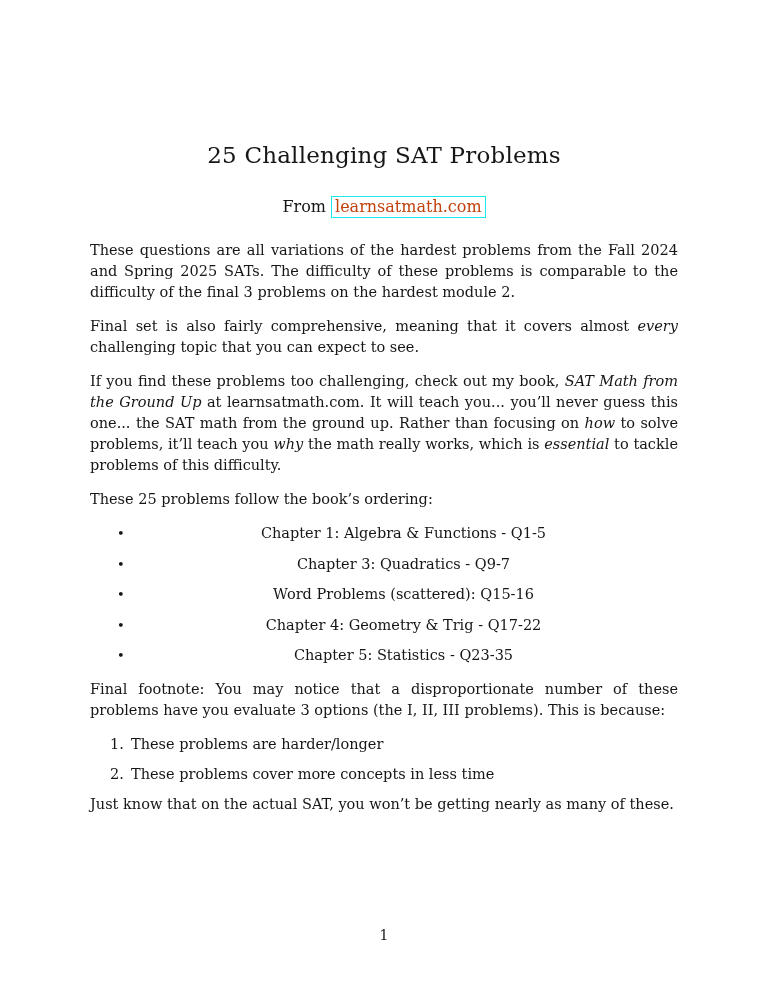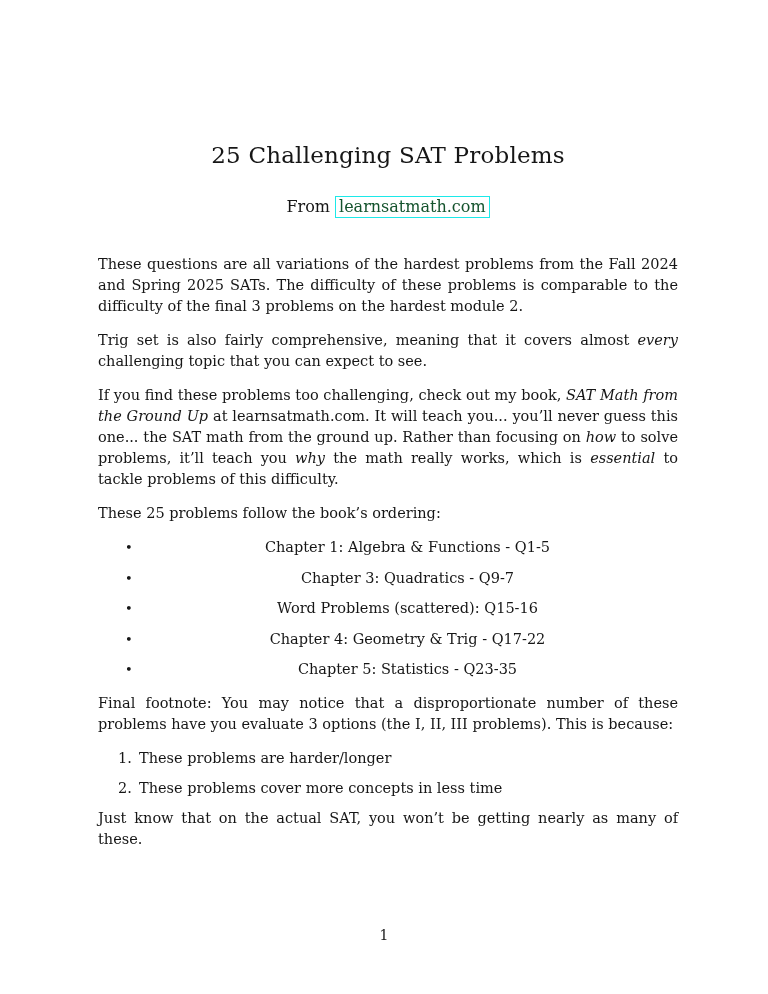--- a/index.html
+++ b/index.html
@@ -6,48 +6,47 @@
   html, body { margin: 0; padding: 0; background: #ffffff; }
   .page {
     position: relative;
     width: 768px;
     height: 949px;
     margin: 0 auto;
     background: #ffffff;
     color: #161616;
     font-family: "DejaVu Serif", "Liberation Serif", serif;
     overflow: hidden;
-    padding-left: 8px;
   }
   .content {
     padding: 0 90px;
   }
   h1.doc-title {
     margin: 140px 0 0 0;
     font-size: 23px;
     font-weight: normal;
     text-align: center;
     line-height: 30px;
     letter-spacing: 0.2px;
   }
   .subtitle {
     margin-top: 26px;
     text-align: center;
     font-size: 16px;
     line-height: 22px;
   }
   .subtitle a {
-    color: #14532d;
+    color: #c2410c;
     text-decoration: none;
     border: 1.5px solid #1ce9e9;
     padding: 0 3px 1px 3px;
     cursor: pointer;
   }
   .body-text {
-    margin-top: 36px;
+    margin-top: 22px;
     font-size: 14.5px;
     line-height: 21px;
     text-align: justify;
   }
   .body-text p {
     margin: 0 0 13px 0;
   }
   .it { font-style: italic; }
   ul.chapters {
     list-style: none;
@@ -100,21 +99,21 @@
   <div class="content">
 
     <h1 class="doc-title">25 Challenging SAT Problems</h1>
 
     <div class="subtitle"><span>From </span><a href="#">learnsatmath.com</a></div>
 
     <div class="body-text">
 
       <p><span>These questions are all variations of the hardest problems from the Fall 2024 and Spring 2025 SATs. The difficulty of these problems is comparable to the difficulty of the final 3 problems on the hardest module 2.</span></p>
 
-      <p><span>Trig set is also fairly comprehensive, meaning that it covers almost </span><span class="it">every</span><span> challenging topic that you can expect to see.</span></p>
+      <p><span>Final set is also fairly comprehensive, meaning that it covers almost </span><span class="it">every</span><span> challenging topic that you can expect to see.</span></p>
 
       <p><span>If you find these problems too challenging, check out my book, </span><span class="it">SAT Math from the Ground Up</span><span> at learnsatmath.com. It will teach you... you’ll never guess this one... the SAT math from the ground up. Rather than focusing on </span><span class="it">how</span><span> to solve problems, it’ll teach you </span><span class="it">why</span><span> the math really works, which is </span><span class="it">essential</span><span> to tackle problems of this difficulty.</span></p>
 
       <p><span>These 25 problems follow the book’s ordering:</span></p>
 
       <ul class="chapters">
         <li>Chapter 1: Algebra &amp; Functions - Q1-5</li>
         <li>Chapter 3: Quadratics - Q9-7</li>
         <li>Word Problems (scattered): Q15-16</li>
         <li>Chapter 4: Geometry &amp; Trig - Q17-22</li>

